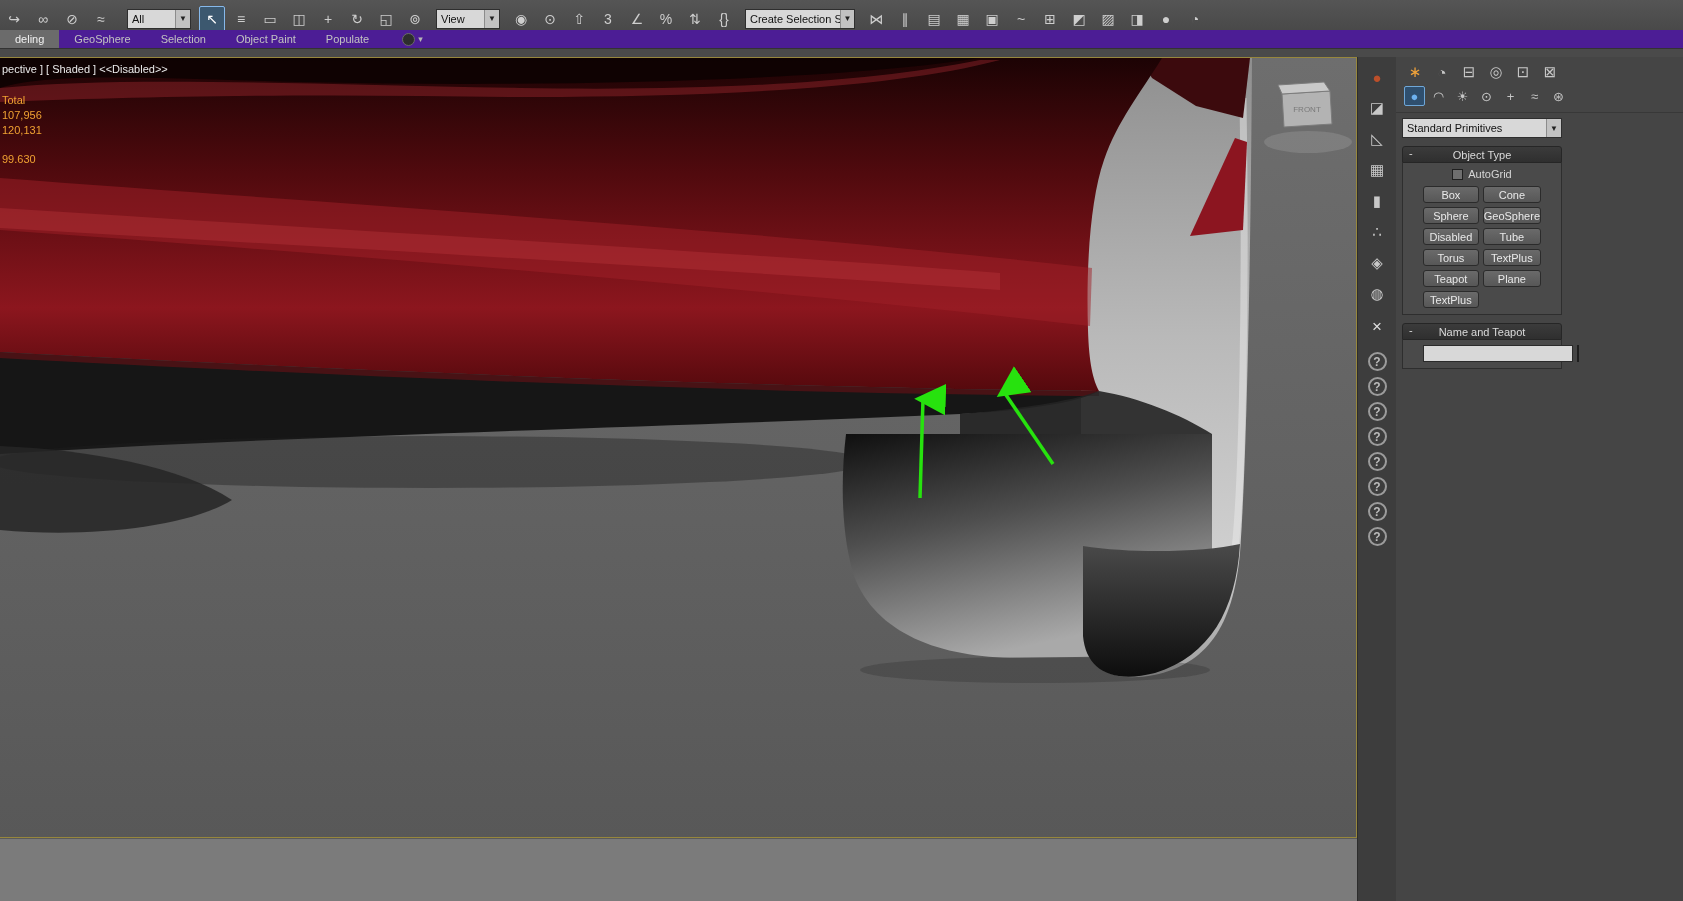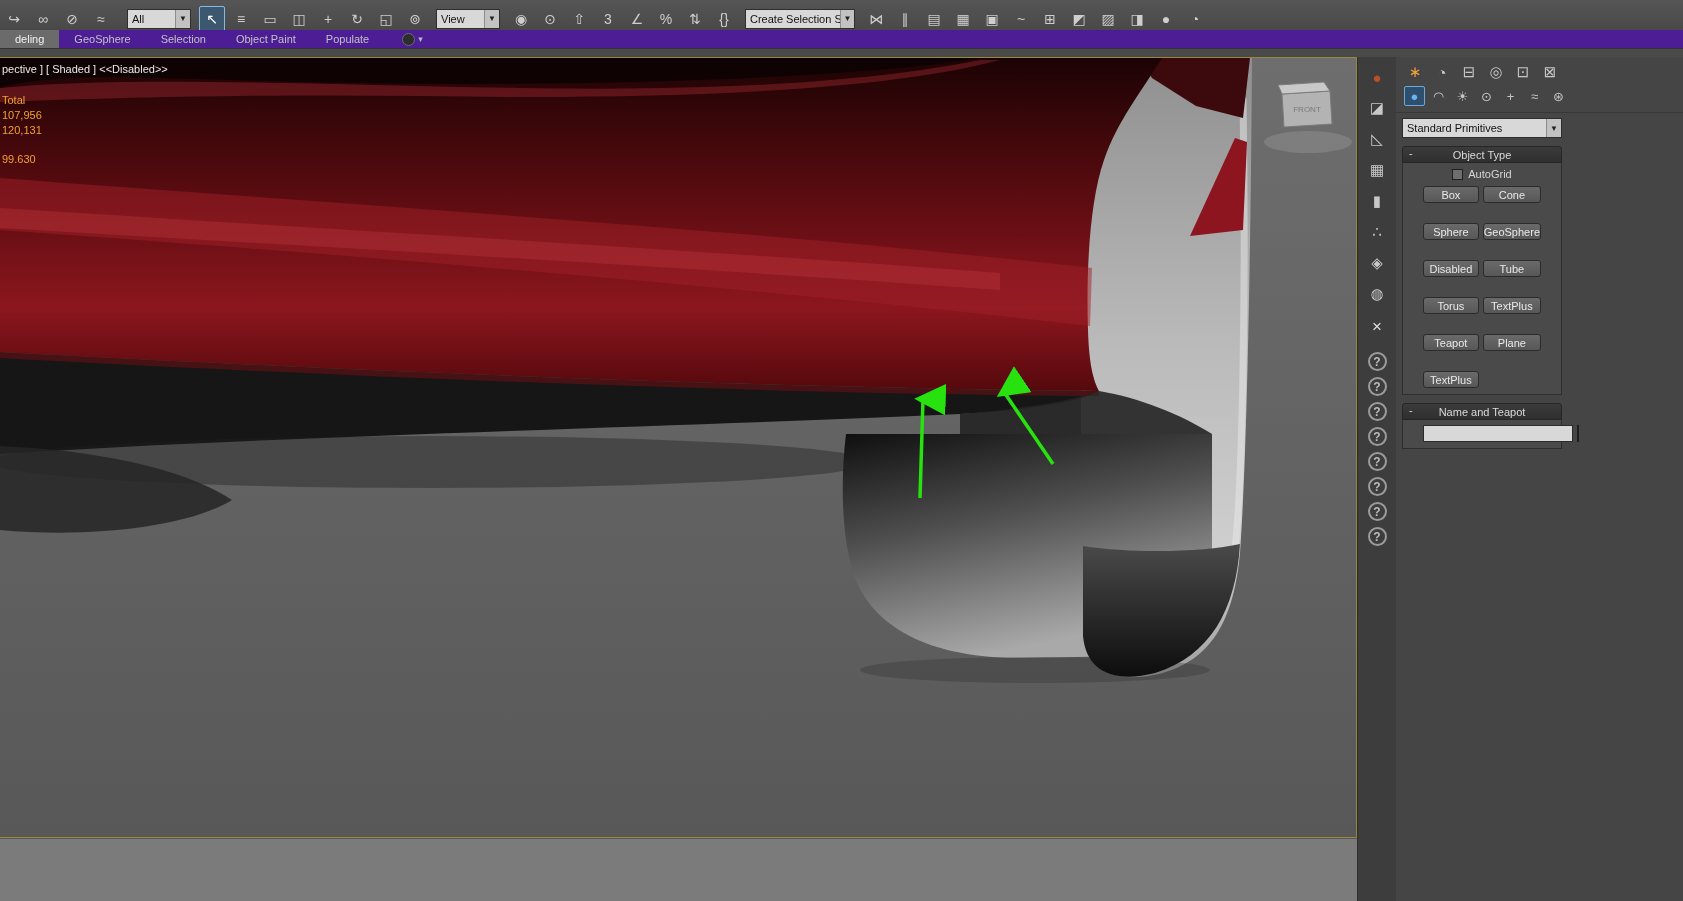--- a/index.html
+++ b/index.html
@@ -85,21 +85,21 @@
   .rollout { margin:8px 0 0 6px; width:160px; }
   .rollout-header {
     height:17px; background:linear-gradient(#3b3b3b,#2f2f2f); border:1px solid #262626;
     border-radius:3px 3px 0 0; color:#dadada; font-size:11px;
     display:flex; align-items:center; justify-content:center; position:relative;
   }
   .rollout-header .collapse { position:absolute; left:6px; top:0; }
   .rollout-body { background:#4a4a4a; border:1px solid #2e2e2e; border-top:none; padding:5px 20px 6px; }
   .autogrid-row { display:flex; align-items:center; justify-content:center; gap:5px; color:#d6d6d6; font-size:11px; }
   .checkbox { width:11px; height:11px; background:#6e6e6e; border:1px solid #1f1f1f; }
-  .btn-grid { display:grid; grid-template-columns:1fr 1fr; gap:20px 4px; margin-top:6px; }
+  .btn-grid { display:grid; grid-template-columns:1fr 1fr; gap:4px 4px; margin-top:6px; }
   .obj-btn {
     height:17px; background:linear-gradient(#6a6a6a,#575757); border:1px solid #2b2b2b; border-radius:3px;
     color:#e9e9e9; font-size:11px; display:flex; align-items:center; justify-content:center; cursor:default; white-space:nowrap;
   }
   .namecolor-row { display:flex; align-items:center; gap:4px; }
   .name-field { flex:1; height:17px; background:#d8d8d8; border:1px solid #2b2b2b; font-size:11px; padding:0 3px; color:#111; font-family:inherit; }
   .color-swatch { width:17px; height:17px; border:1px solid #1e1e1e; }
 </style>
 </head>
 <body>

